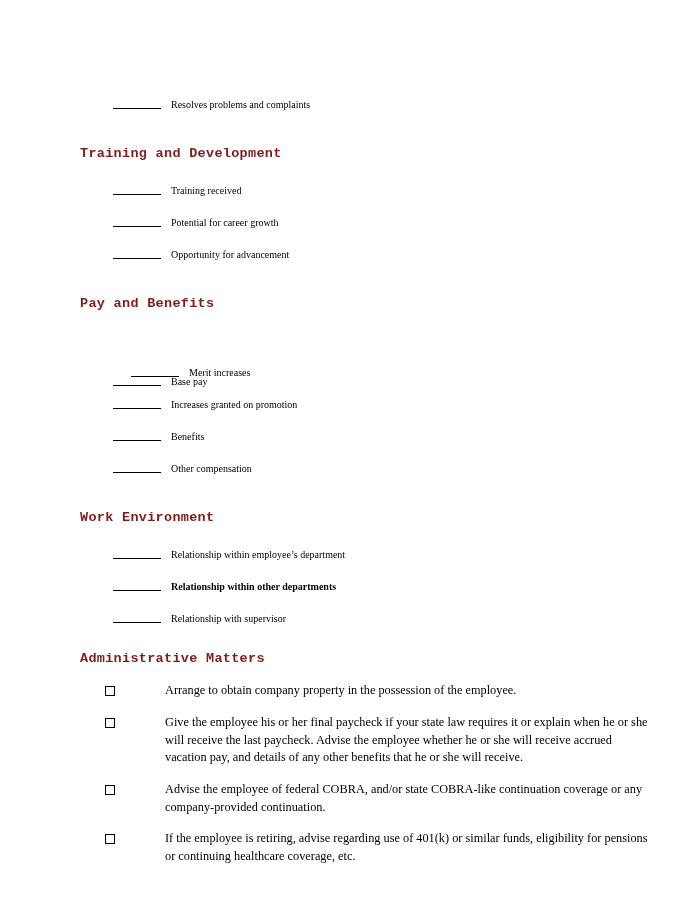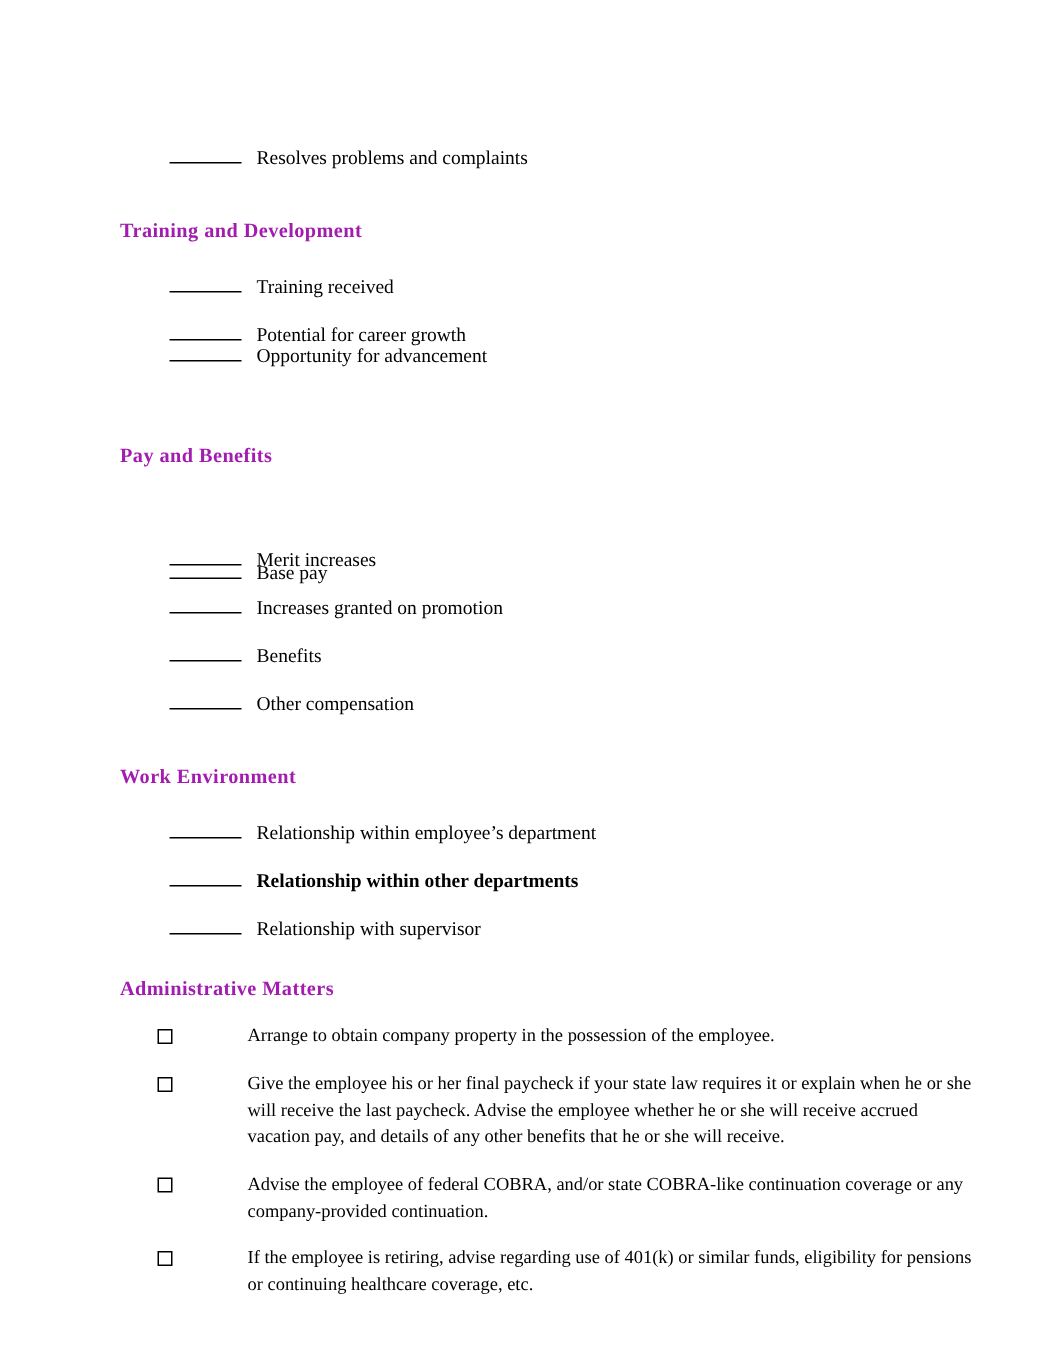--- a/index.html
+++ b/index.html
@@ -29,34 +29,34 @@
   
   .doc-body {
     position: absolute;
     left: 0;
     top: 0;
     width: 695px;
   }
 
   
   .section-heading {
-    font-family: Liberation Serif, serif;
+    font-family: Liberation Mono, monospace;
     font-weight: bold;
     font-size: 13.5px;
     letter-spacing: 0.3px;
-    color: #a21caf;
+    color: #7f1d1d;
     margin: 0;
     padding: 0;
   }
 
   
   .rule-item {
     position: relative;
     height: 18px;
-    font-size: 13px;
+    font-size: 10px;
     line-height: 18px;
     white-space: nowrap;
   }
   .rule-line {
     position: absolute;
     left: 113px;
     top: 12px;
     width: 48px;
     height: 1px;
     background: #000000;
@@ -102,30 +102,30 @@
       </div>
       <div class="section-heading" style="position: absolute; left: 80px; top: 146px;">Training and Development</div>
       <div class="rule-item" style="position: absolute; left: 0px; top: 182px; width: 695px;">
         <span class="rule-line"></span>
         <span class="rule-label">Training received</span>
       </div>
       <div class="rule-item" style="position: absolute; left: 0px; top: 214px; width: 695px;">
         <span class="rule-line"></span>
         <span class="rule-label">Potential for career growth</span>
       </div>
-      <div class="rule-item" style="position: absolute; left: 0px; top: 228px; width: 643px;">
+      <div class="rule-item" style="position: absolute; left: 0px; top: 246px; width: 643px;">
         <span class="rule-line"></span>
         <span class="rule-label">Opportunity for advancement</span>
       </div>
       <div class="section-heading" style="position: absolute; left: 80px; top: 296px;">Pay and Benefits</div>
       <div class="rule-item" style="position: absolute; left: 0px; top: 332px; width: 695px; margin-top: 41px;">
         <span class="rule-line"></span>
         <span class="rule-label">Base pay</span>
       </div>
-      <div class="rule-item" style="position: absolute; left: 0px; top: 364px; width: 585px;">
+      <div class="rule-item" style="position: absolute; left: 18px; top: 364px; width: 585px;">
         <span class="rule-line"></span>
         <span class="rule-label">Merit increases</span>
       </div>
       <div class="rule-item" style="position: absolute; left: 0px; top: 396px; width: 695px; text-align: right;">
         <span class="rule-line"></span>
         <span class="rule-label">Increases granted on promotion</span>
       </div>
       <div class="rule-item" style="position: absolute; left: 0px; top: 428px; width: 695px;">
         <span class="rule-line"></span>
         <span class="rule-label">Benefits</span>

